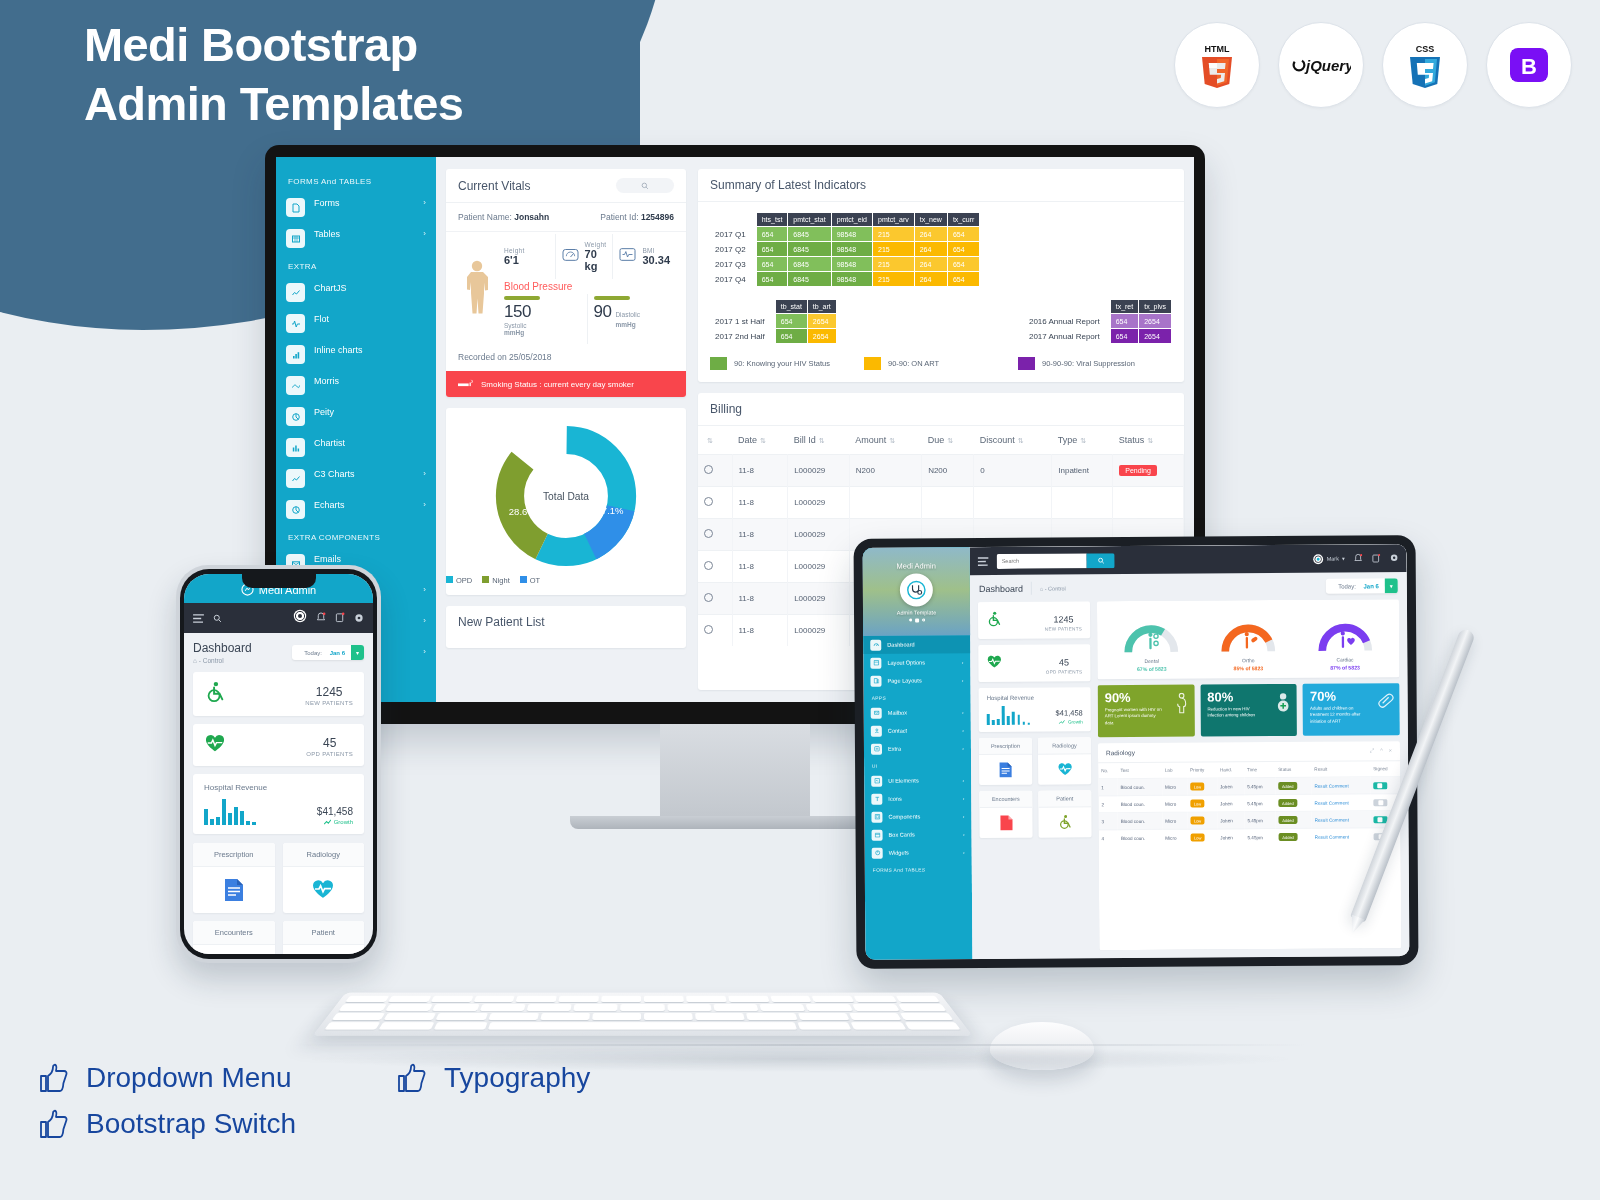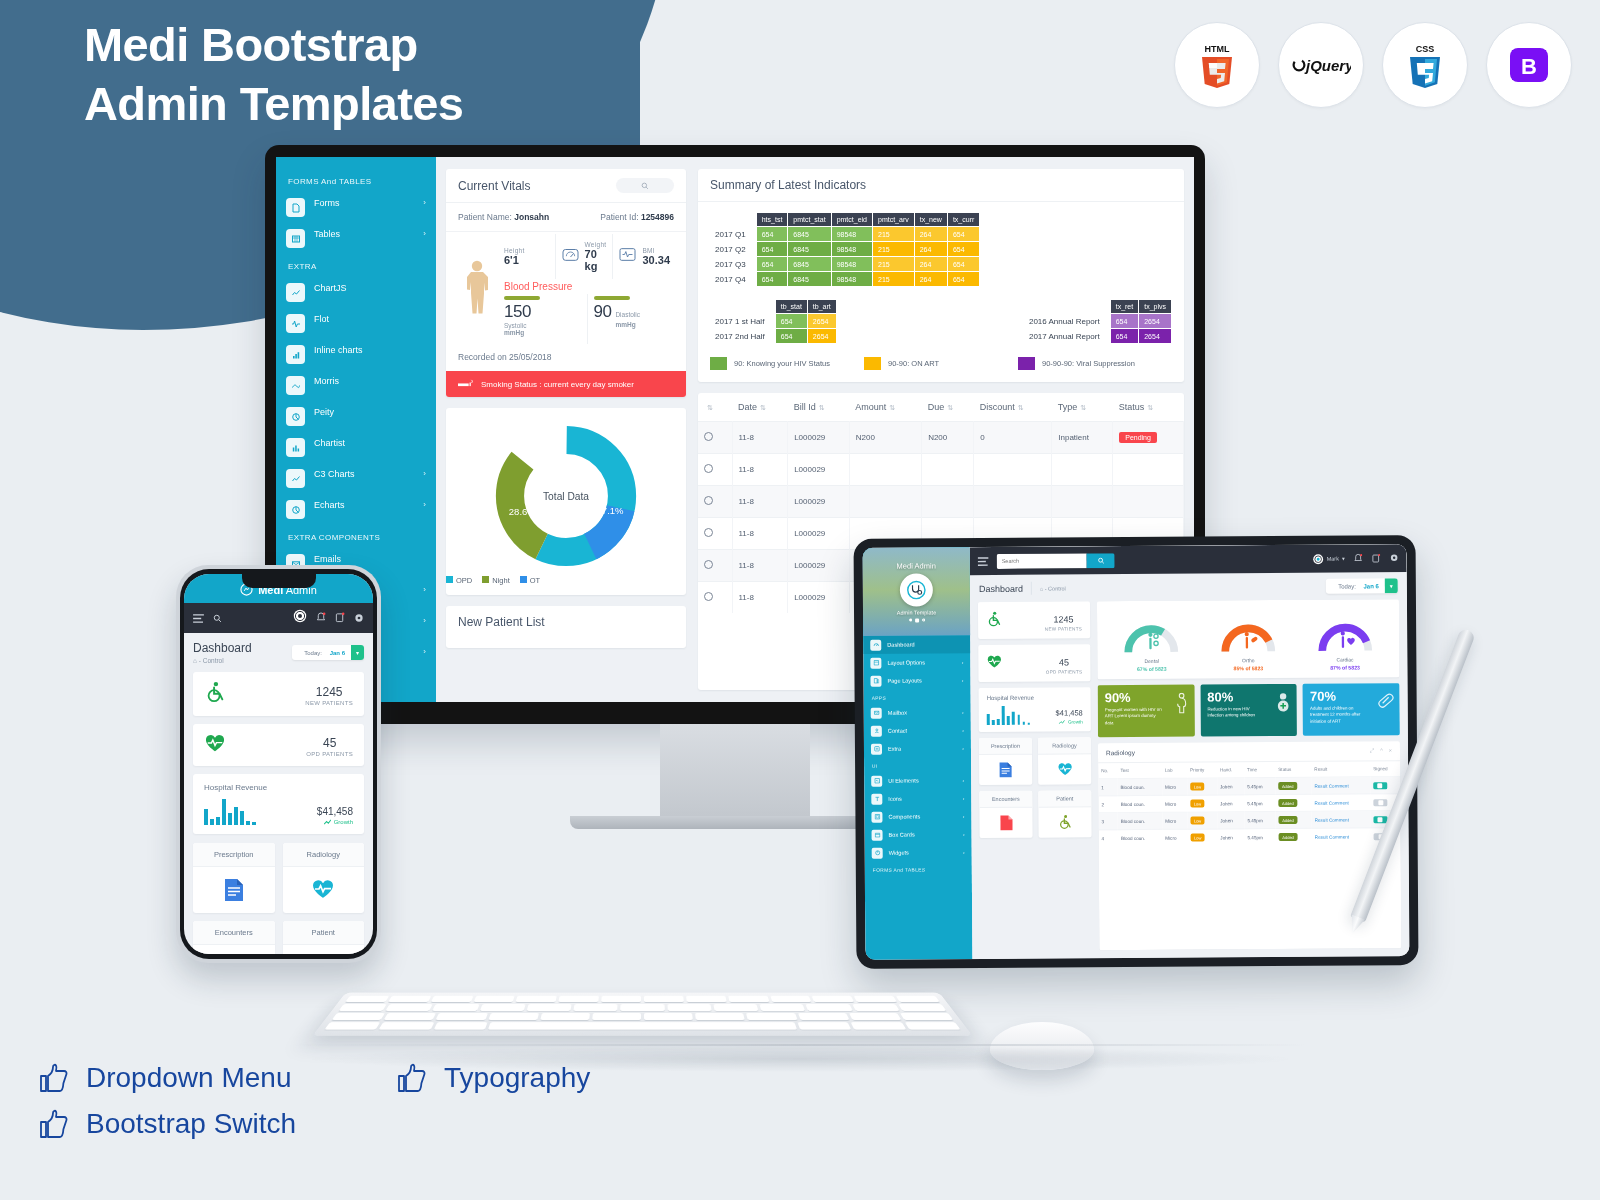--- a/index.html
+++ b/index.html
@@ -123,21 +123,21 @@
   .pill{background:#f9454c;color:#fff;font-size:7px;padding:2px 6px;border-radius:2px}
 
   
   .phone{ position:absolute; left:176px; top:565px; width:205px; height:398px;
     background:#cfd4da; border-radius:32px; padding:4px;
     box-shadow:0 16px 30px rgba(20,40,60,.2);}
   .phone-in{ background:#15181c; border-radius:29px; padding:5px 4px; height:100%;}
   .phone-scr{ background:#eef1f5; border-radius:25px; height:100%; overflow:hidden; position:relative;}
   .ph-notch{position:absolute;left:50%;transform:translateX(-50%);top:0;width:74px;height:14px;background:#15181c;border-radius:0 0 10px 10px;z-index:3}
   .ph-brand{background:#12a6c9;color:#fff;padding:9px 0 7px;text-align:center;font-size:11px;display:flex;align-items:center;justify-content:center;gap:5px}
-  .ph-brand b{font-weight:700}
+  .ph-brand b{font-weight:400}
   .ph-top{background:#2a2f3a;display:flex;align-items:center;padding:6px 9px;gap:9px}
   .ph-top .right{margin-left:auto;display:flex;align-items:center;gap:9px}
   .ph-body{padding:8px 9px}
   .ph-head{display:flex;align-items:center;justify-content:space-between;margin-bottom:8px}
   .ph-head .h1{font-size:12px;color:#3a4554}
   .ph-crumb{font-size:6.5px;color:#8b98a8;margin-top:2px}
   .datebtn{display:flex;border-radius:3px;overflow:hidden;background:#fff;font-size:6px;align-items:center;box-shadow:0 1px 2px rgba(0,0,0,.08)}
   .datebtn span{padding:4px 6px;color:#6b7a8d}
   .datebtn b{color:#12a6c9}
   .datebtn i{background:#1fc18b;color:#fff;padding:4px 5px;font-style:normal}
@@ -658,20 +658,23 @@
                     </div>
                   <div>
                       <i style="background:#7b22ab"></i>
                       <span>90-90-90: Viral Suppression</span>
                     </div>
                 </div>
               </div>
             </div>
 
             <div class="card" style="flex:1;overflow:hidden">
+              <div class="card-h">
+                  <h3>Billing</h3>
+                </div>
               <table class="bill-tbl">
                 <thead>
                     <tr>
                   <th style="width:34px"><span class="s">⇅</span></th>
                   <th><span>Date</span><span class="s">⇅</span></th>
                   <th><span>Bill Id</span><span class="s">⇅</span></th>
                   <th><span>Amount</span><span class="s">⇅</span></th>
                   <th><span>Due</span><span class="s">⇅</span></th>
                   <th><span>Discount</span><span class="s">⇅</span></th>
                   <th><span>Type</span><span class="s">⇅</span></th>

